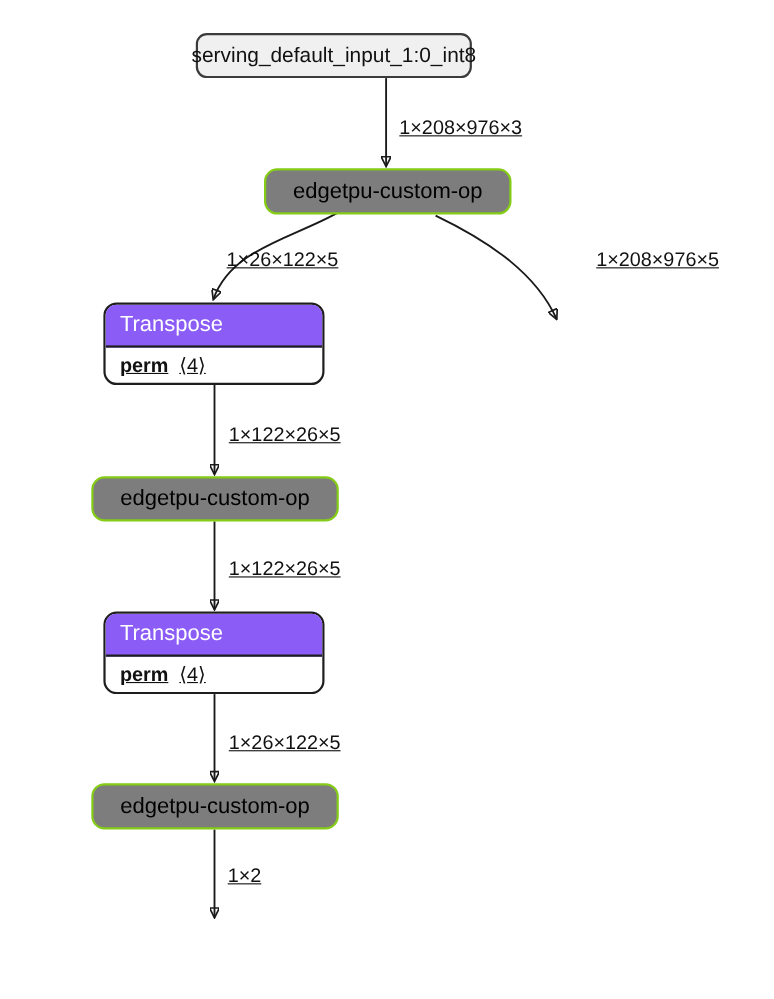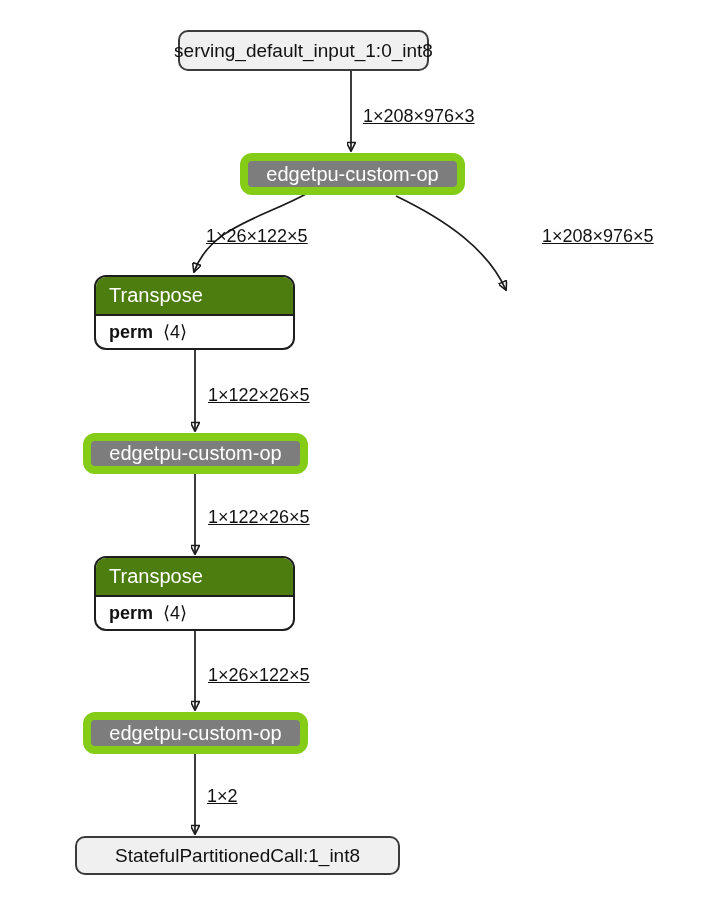--- a/index.html
+++ b/index.html
@@ -25,47 +25,48 @@
   .node{position:absolute;box-sizing:border-box;cursor:default;}
   .io{
     background:#f0f0f0;
     border:2px solid #3b3b3b;
     border-radius:10px;
     display:flex;align-items:center;justify-content:center;
     font-size:19px;color:#111;white-space:nowrap;margin-left:42px;
   }
   .op-gray{
     background:#7d7d7d;
-    border:8px solid #84cc16;
+    border:2px solid #84cc16;
     border-radius:12px;
     display:flex;align-items:center;justify-content:center;
-    font-size:20px;color:#ffffff;white-space:nowrap;
+    font-size:20px;color:#000000;white-space:nowrap;
   }
   .op-green{
     background:#ffffff;
     border:2px solid #1e1e1e;
     border-radius:12px;
     overflow:hidden;
     display:flex;flex-direction:column;
   }
   .op-green .hdr{
-    background:#4d7c0f;
+    background:#8b5cf6;
     color:#ffffff;
     height:37px;
     display:flex;align-items:center;
     padding-left:13px;
     font-size:20px;
     border-bottom:2px solid #1e1e1e;
   }
   .op-green .attr{
     flex:1;
     display:flex;align-items:center;
     padding-left:13px;
     gap:10px;
     color:#111;
+    text-decoration:underline;
   }
   .op-green .attr-name{font-weight:bold;font-size:18px;}
   .op-green .attr-val{font-size:18px;}
 </style>
 </head>
 <body>
 
 <div id="canvas">
 
   <svg id="edge-layer" viewBox="0 0 704 908" xmlns="http://www.w3.org/2000/svg">
@@ -121,17 +122,14 @@
     <div class="attr">
       <span class="attr-name">perm</span>
       <span class="attr-val">⟨4⟩</span>
     </div>
   </div>
 
   <div class="node op-gray" style="left:83px;top:712px;width:225px;height:42px">
     <span>edgetpu-custom-op</span>
   </div>
 
-  <div class="node io" style="left:33px;top:836px;width:325px;height:39px">
-    <span>StatefulPartitionedCall:1_int8</span>
-  </div>
 
 </div>
 
 </body></html>

